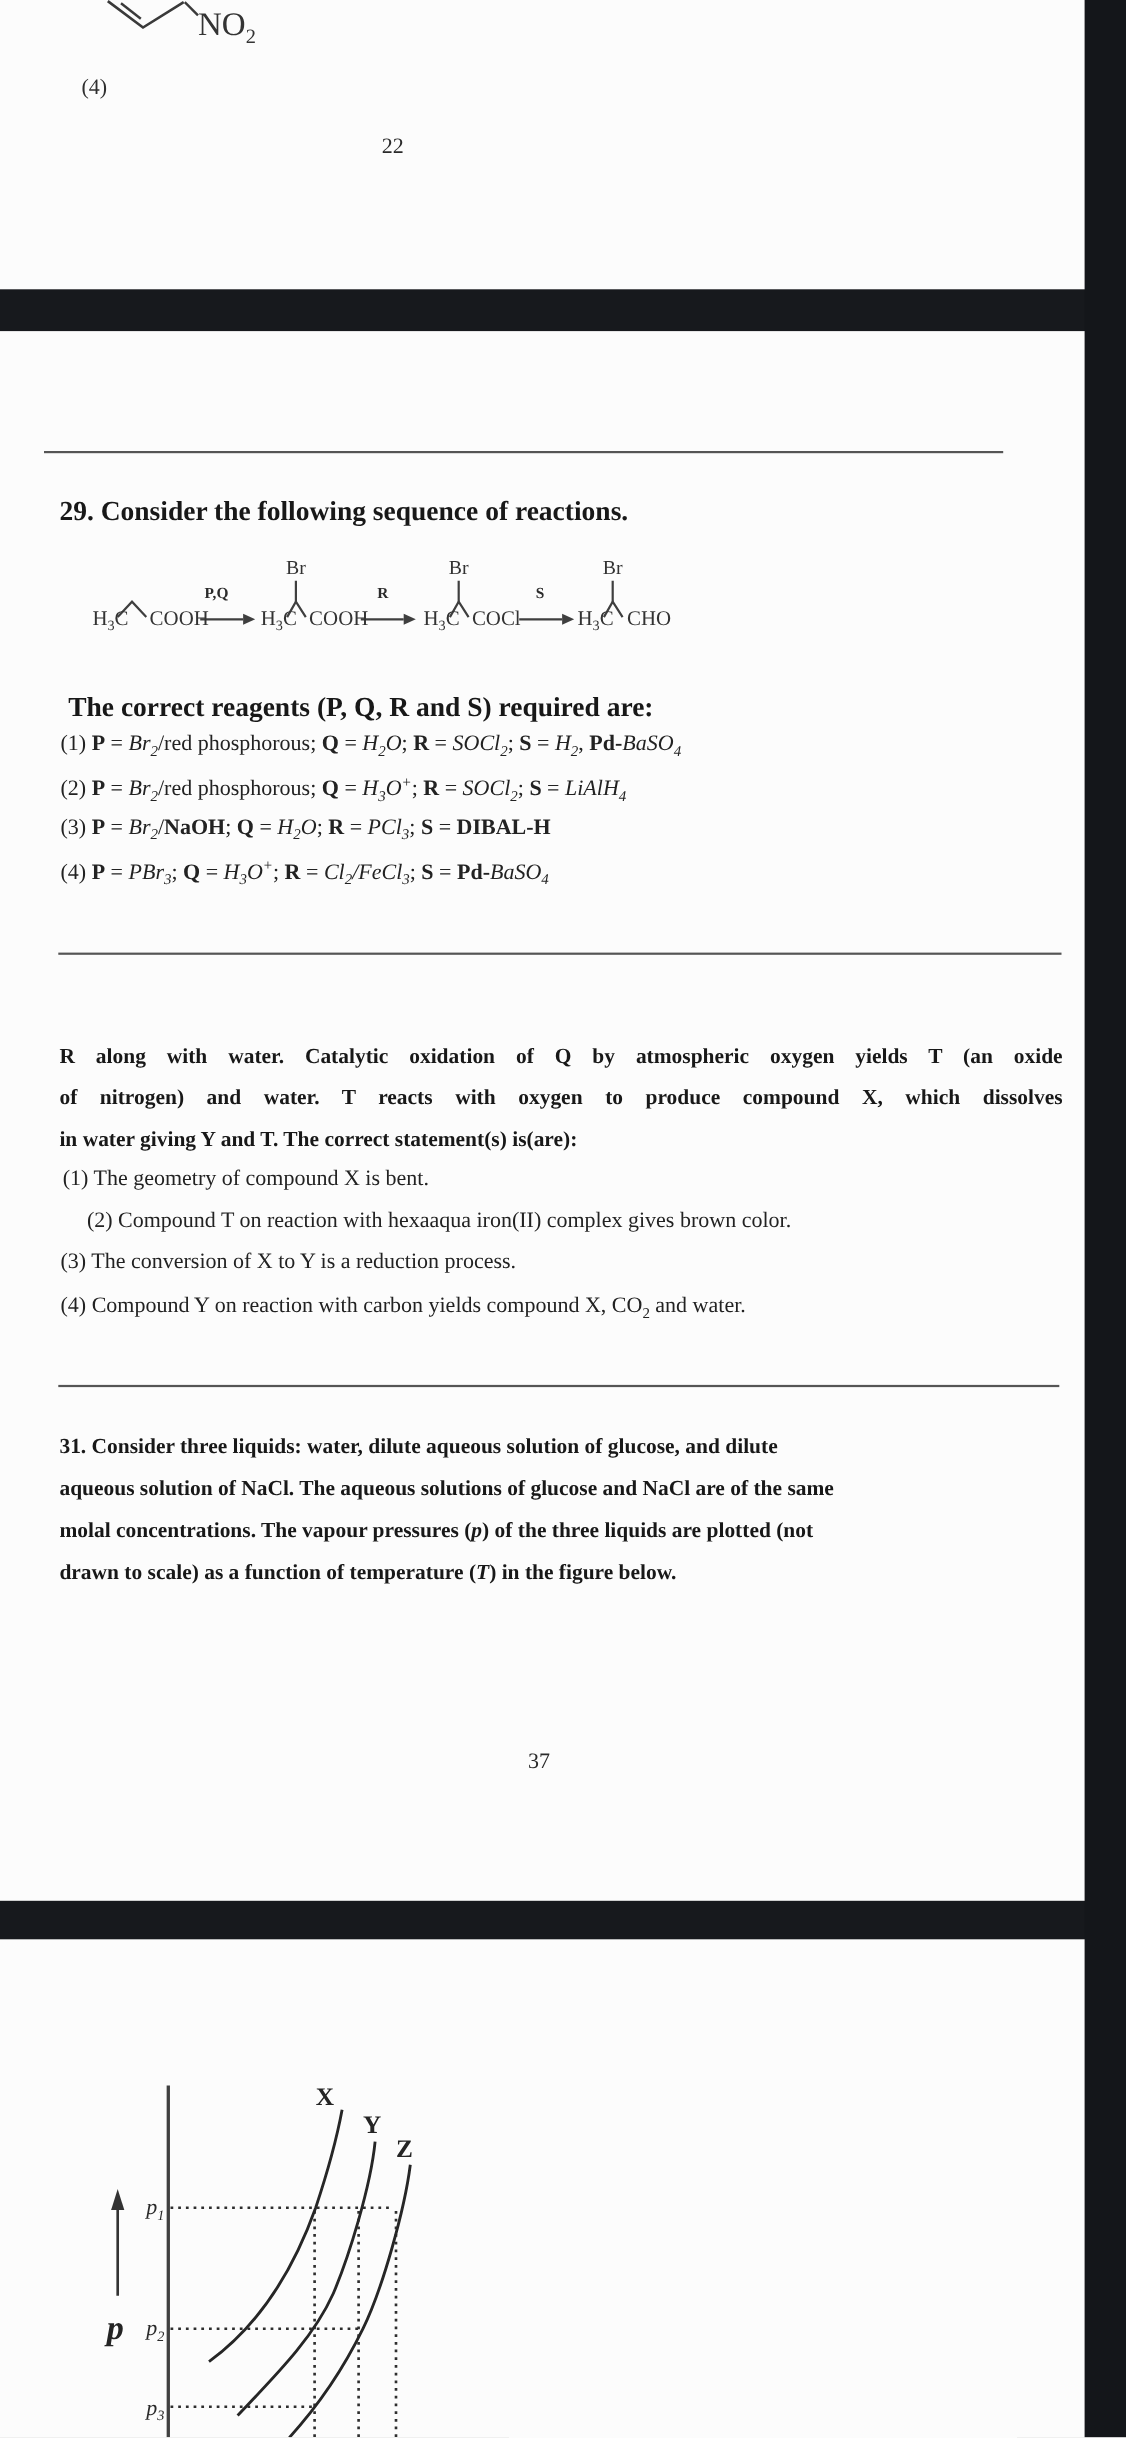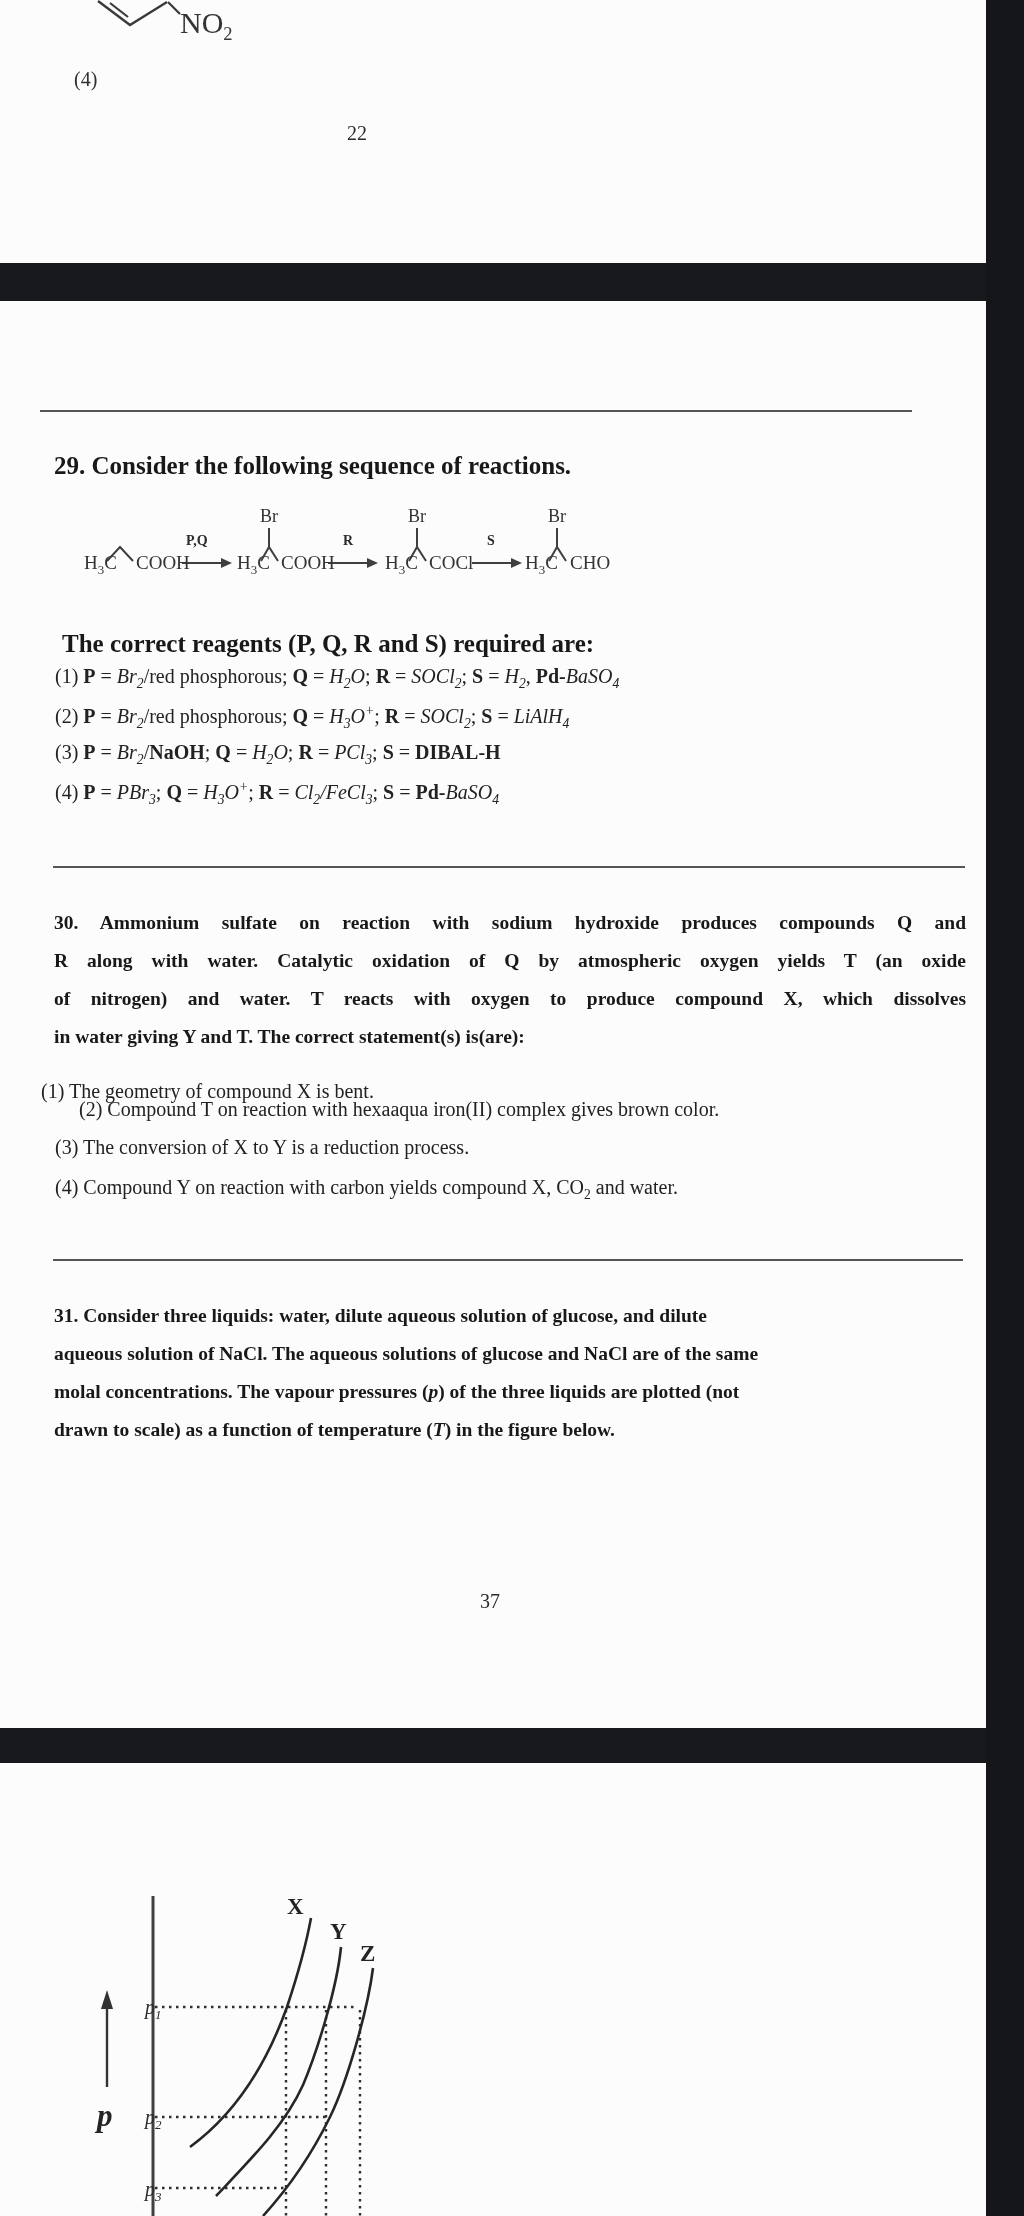--- a/index.html
+++ b/index.html
@@ -29,21 +29,21 @@
 
   .chem { font-size:19px; color:#333; white-space:nowrap; }
   .chem-sm { font-size:18px; color:#333; white-space:nowrap; }
   .rg-label { font-size:14px; font-weight:bold; color:#2b2b2b; white-space:nowrap; }
 
   .no2 { font-size:30px; color:#343434; white-space:nowrap; }
   .no2 sub { font-size:0.62em; }
 
   .curve-label { font-size:23px; font-weight:bold; color:#242424; }
   .p-big { font-size:31px; font-weight:bold; font-style:italic; color:#242424; }
-  .p-tick { font-size:20px; font-style:italic; color:#2a2a2a;margin-left:12px; }
+  .p-tick { font-size:20px; font-style:italic; color:#2a2a2a; }
   .p-tick sub { font-size:0.65em; }
 
   svg { display:block; }
 </style>
 </head>
 <body>
 
 <div class="screen">
 
   <svg class="abs" style="left:90px; top:0;" width="170" height="32" viewBox="0 0 170 32">
@@ -101,26 +101,25 @@
 
   <div class="abs qtitle" style="left:62px; top:630px;">The correct reagents (P, Q, R and S) required are:</div>
 
   <div class="abs optline" style="left:55px; top:665px;">(1) <b>P</b> = <i>Br<sub>2</sub></i>/red phosphorous; <b>Q</b> = <i>H<sub>2</sub>O</i>; <b>R</b> = <i>SOCl<sub>2</sub></i>; <b>S</b> = <i>H<sub>2</sub></i>, <b>Pd-</b><i>BaSO<sub>4</sub></i></div>
   <div class="abs optline" style="left:55px; top:703px;">(2) <b>P</b> = <i>Br<sub>2</sub></i>/red phosphorous; <b>Q</b> = <i>H<sub>3</sub>O<sup>+</sup></i>; <b>R</b> = <i>SOCl<sub>2</sub></i>; <b>S</b> = <i>LiAlH<sub>4</sub></i></div>
   <div class="abs optline" style="left:55px; top:741px;">(3) <b>P</b> = <i>Br<sub>2</sub></i>/<b>NaOH</b>; <b>Q</b> = <i>H<sub>2</sub>O</i>; <b>R</b> = <i>PCl<sub>3</sub></i>; <b>S</b> = <b>DIBAL-H</b></div>
   <div class="abs optline" style="left:55px; top:779px;">(4) <b>P</b> = <i>PBr<sub>3</sub></i>; <b>Q</b> = <i>H<sub>3</sub>O<sup>+</sup></i>; <b>R</b> = <i>Cl<sub>2</sub>/FeCl<sub>3</sub></i>; <b>S</b> = <b>Pd-</b><i>BaSO<sub>4</sub></i></div>
 
   <div class="divider" style="left:53px; top:866px; width:912px;"></div>
 
-  <div class="abs qline just" style="left:54px; top:912px;">30. Ammonium sulfate on reaction with sodium hydroxide produces compounds Q and</div>
   <div class="abs qline just" style="left:54px; top:950px;">R along with water. Catalytic oxidation of Q by atmospheric oxygen yields T (an oxide</div>
   <div class="abs qline just" style="left:54px; top:988px;">of nitrogen) and water. T reacts with oxygen to produce compound X, which dissolves</div>
   <div class="abs qline raw" style="left:54px; top:1026px;">in water giving Y and T. The correct statement(s) is(are):</div>
 
-  <div class="abs optline" style="left:41px; top:1060px;margin-top:20px;">(1) The geometry of compound X is bent.</div>
+  <div class="abs optline" style="left:57px; top:1060px;">(1) The geometry of compound X is bent.</div>
   <div class="abs optline" style="left:55px; top:1098px;margin-left:24px;">(2) Compound T on reaction with hexaaqua iron(II) complex gives brown color.</div>
   <div class="abs optline" style="left:55px; top:1136px;">(3) The conversion of X to Y is a reduction process.</div>
   <div class="abs optline" style="left:55px; top:1176px;">(4) Compound Y on reaction with carbon yields compound X, CO<sub>2</sub> and water.</div>
 
   <div class="divider" style="left:53px; top:1259px; width:910px;"></div>
 
   <div class="abs qline raw" style="left:54px; top:1305px;">31. Consider three liquids: water, dilute aqueous solution of glucose, and dilute</div>
   <div class="abs qline raw" style="left:54px; top:1343px;">aqueous solution of NaCl. The aqueous solutions of glucose and NaCl are of the same</div>
   <div class="abs qline raw" style="left:54px; top:1419px;">drawn to scale) as a function of temperature (<i>T</i>) in the figure below.</div>
   <div class="abs qline raw" style="left:54px; top:1381px;">molal concentrations. The vapour pressures (<i>p</i>) of the three liquids are plotted (not</div>

